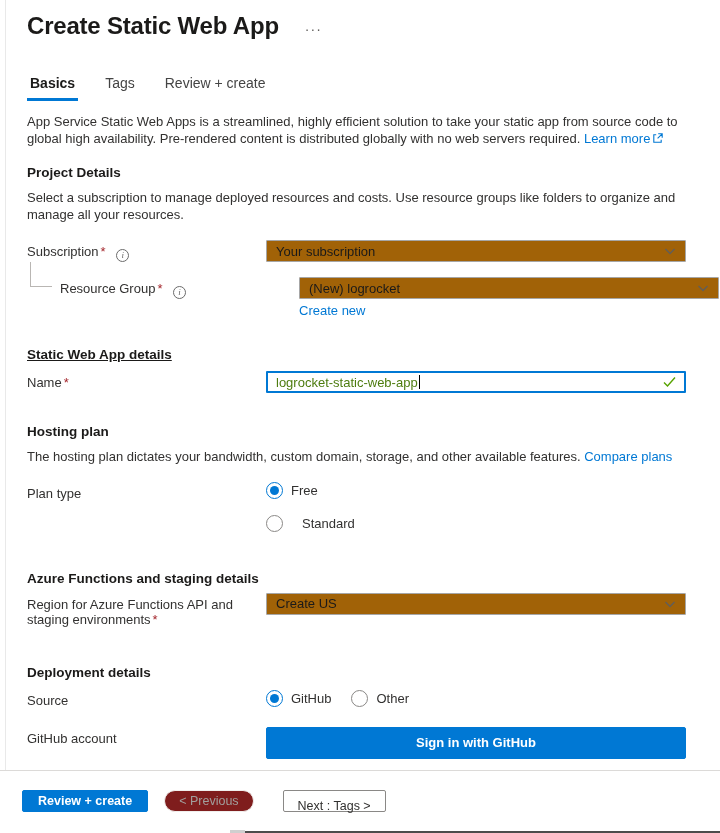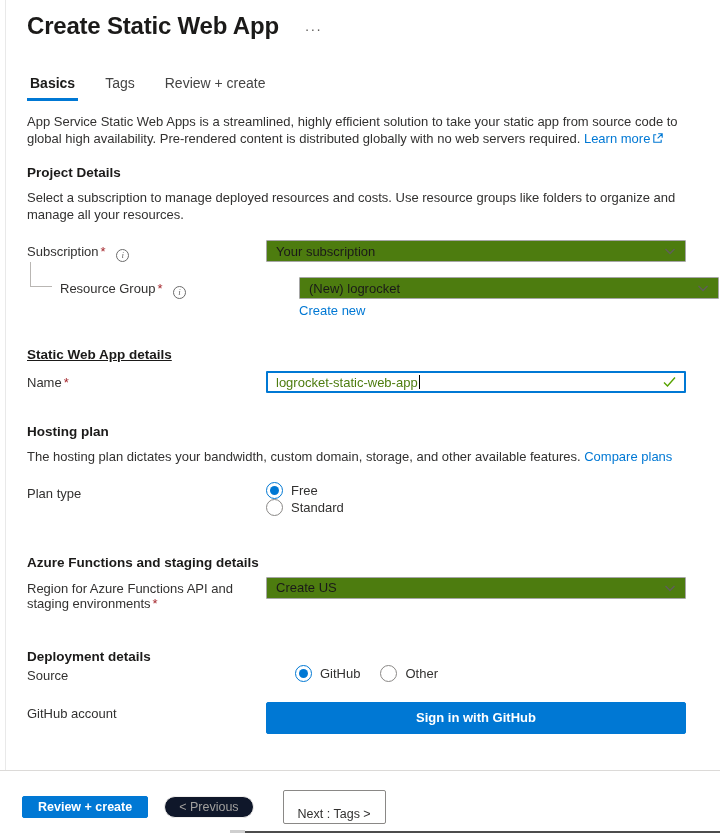--- a/index.html
+++ b/index.html
@@ -32,21 +32,21 @@
   .control-col { width:420px; }
   .req { color:#a4262c; margin-left:2px; }
   .info-icon {
     display:inline-flex; align-items:center; justify-content:center;
     width:13px; height:13px; border:1px solid #6b6b6b; border-radius:50%;
     font-size:9px; color:#6b6b6b; margin-left:7px; vertical-align:-2px;
     font-family:"Liberation Serif", serif; font-style:italic; cursor:pointer;
   }
 
   .dropdown {
-    height:22px; border:1px solid #a6a6a6; background:#4d7c0f; border-radius:1px;
+    height:22px; border:1px solid #a6a6a6; background:#a16207; border-radius:1px;
     display:flex; align-items:center; justify-content:space-between;
     padding:0 8px 0 9px; cursor:pointer; color:#1b1a19;
   }
   .chevron { flex:0 0 auto; margin-left:6px; }
 
   .project-rows { position:relative; margin-top:17px; }
   .connector {
     position:absolute; left:30px; top:22px; width:22px; height:25px;
     border-left:1px solid #b9b6b3; border-bottom:1px solid #b9b6b3;
   }
@@ -62,40 +62,40 @@
   .check-icon { flex:0 0 auto; }
 
   .radio-row { display:flex; align-items:center; cursor:pointer; }
   .radio {
     width:17px; height:17px; border-radius:50%; border:1px solid #8a8886; background:#fff;
     display:inline-flex; align-items:center; justify-content:center; flex:0 0 auto;
   }
   .radio.on { border-color:#0078d4; }
   .radio.on::after { content:""; width:9px; height:9px; border-radius:50%; background:#0078d4; }
   .radio-label { margin-left:8px; color:#323130; }
-  .stack > .radio-row + .radio-row { margin-top:0; }
+  .stack > .radio-row + .radio-row { margin-top:16px;gap:11px; }
   .inline-radios { display:flex; gap:20px; padding-top:1px; }
 
   .primary-btn {
     background:#0078d4; color:#fff; font-weight:700; font-size:13px;
     border:1px solid #0078d4; border-radius:2px; cursor:pointer;
     font-family:"Liberation Sans", sans-serif;
   }
   .github-btn { width:420px; height:32px; }
 
   .footer-divider { position:absolute; left:0; top:770px; width:720px; height:1px; background:#dcdad8; }
   .footer { position:absolute; left:22px; top:790px; display:flex; align-items:center; }
   .footer .primary-btn { height:22px; padding:0 15px; font-size:12.5px; }
   .ghost-btn {
-    height:22px; margin-left:16px; padding:0 14px; background:#0f172a; color:#a19f9d;
+    height:22px; margin-left:16px; padding:0 14px; background:#7f1d1d; color:#a19f9d;
     border:1px solid #f1efed; border-radius:11px; font-size:12.5px; cursor:default;
     font-family:"Liberation Sans", sans-serif;
   }
   .outline-btn {
-    height:22px; margin-left:29px; padding:16px 14px; background:#fff; color:#323130;
+    height:22px; margin-left:29px; padding:8px 14px; background:#fff; color:#323130;
     border:1px solid #8a8886; border-radius:2px; font-size:12.5px; cursor:pointer;
     font-family:"Liberation Sans", sans-serif;
   }
   .bottom-edge-light { position:absolute; left:230px; bottom:0; width:15px; height:3px; background:#cfcfcf; }
   .bottom-edge-dark { position:absolute; left:245px; bottom:0; width:475px; height:2px; background:#4c4c4c; }
 
   .mt16 { margin-top:16px; } .mt18 { margin-top:18px; }
 </style>
 </head>
 <body>
@@ -201,21 +201,21 @@
       <div class="dropdown">
         <span>Create US</span>
         <svg class="chevron" width="14" height="14" viewBox="0 0 14 14">
             <polyline points="2.5,5 7,9.5 11.5,5" fill="none" stroke="#605e5c" stroke-width="1.3"></polyline>
           </svg>
       </div>
     </div>
   </div>
 
   <h2 class="section" style="margin-top:38px;">Deployment details</h2>
-  <div class="row" style="gap:29px;">
+  <div class="row" style="margin-top:9px;">
     <div class="label-col">Source</div>
     <div class="control-col inline-radios">
       <div class="radio-row">
         <span class="radio on"></span>
         <span class="radio-label">GitHub</span>
       </div>
       <div class="radio-row">
         <span class="radio"></span>
         <span class="radio-label">Other</span>
       </div>

